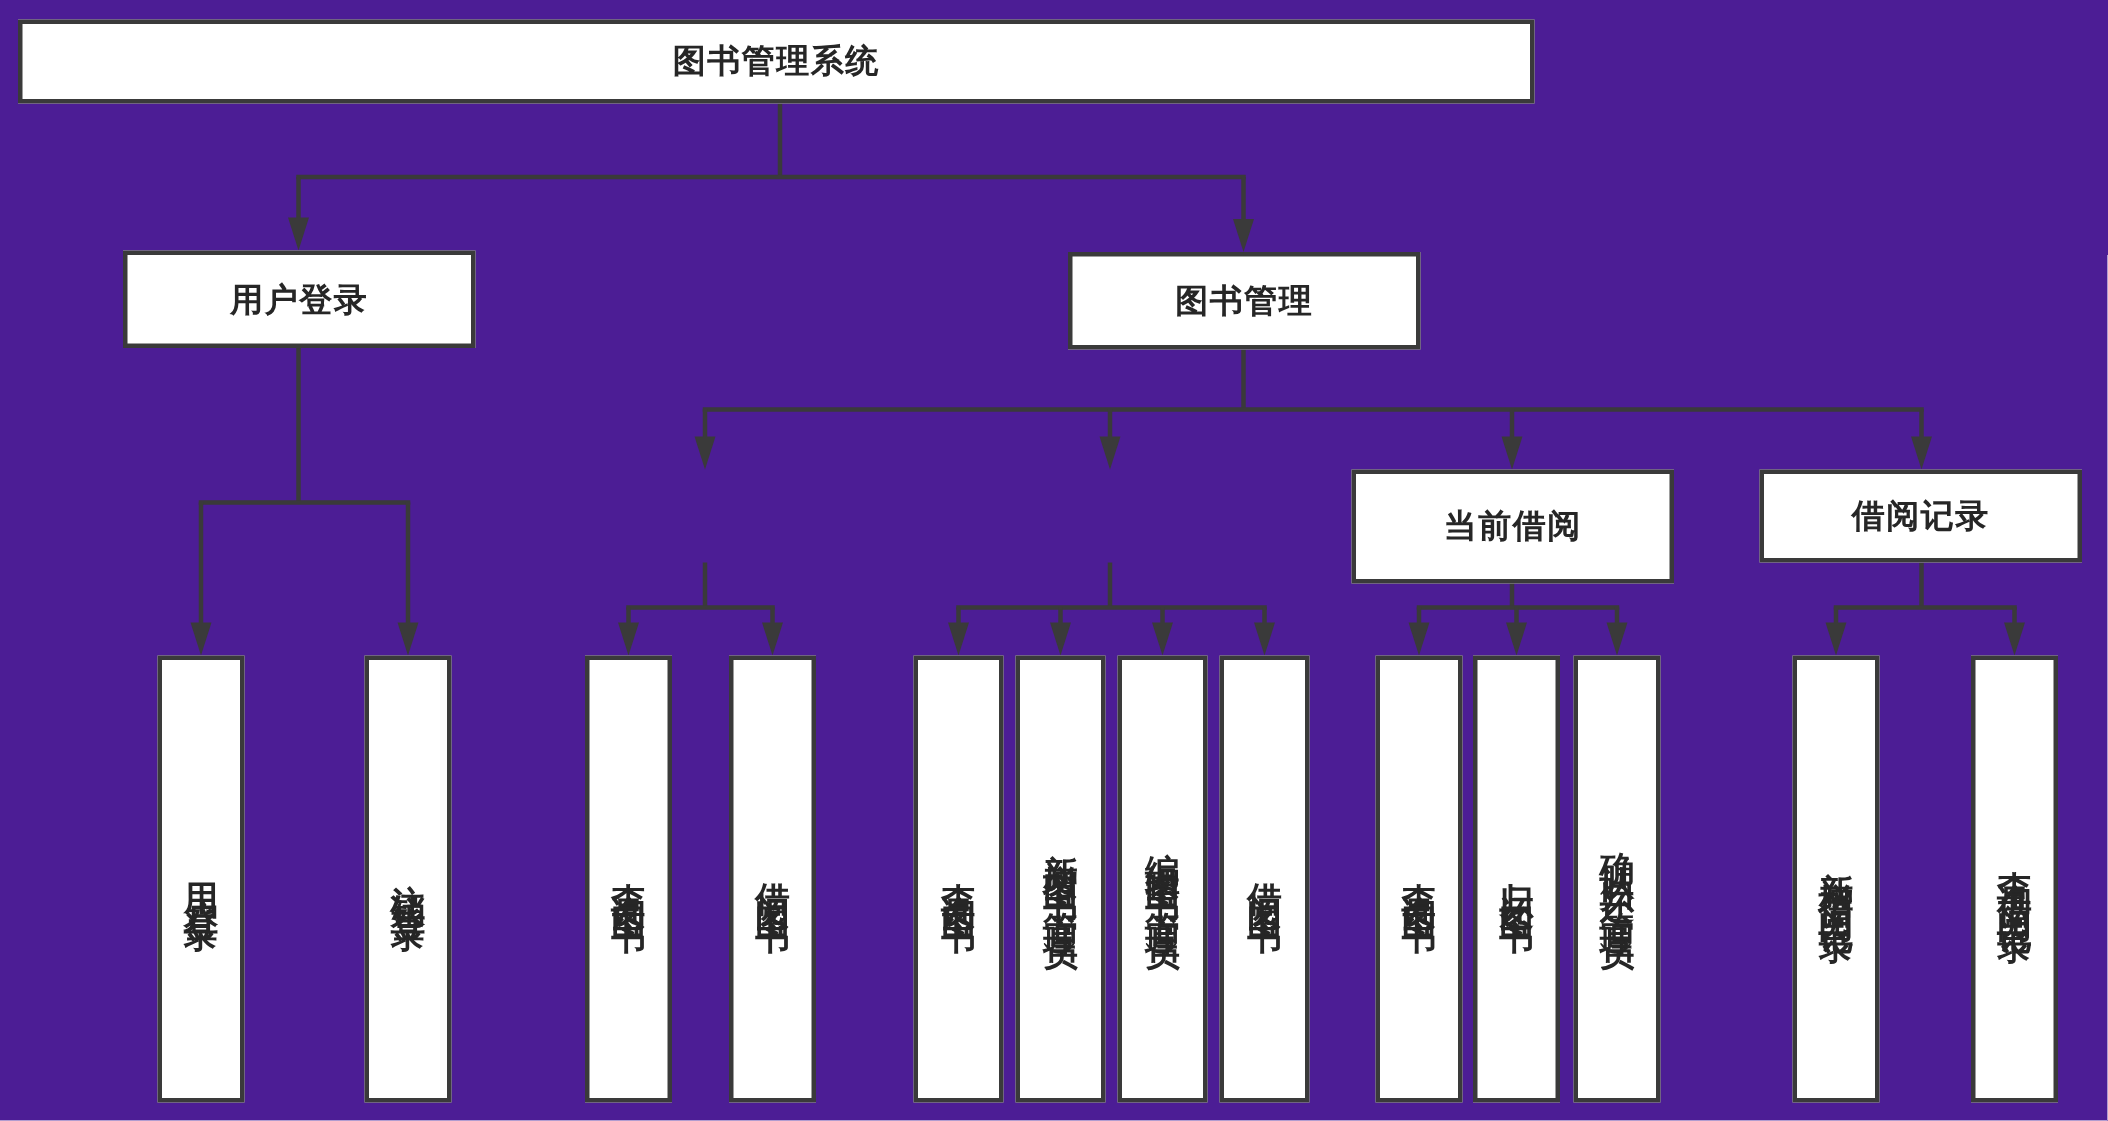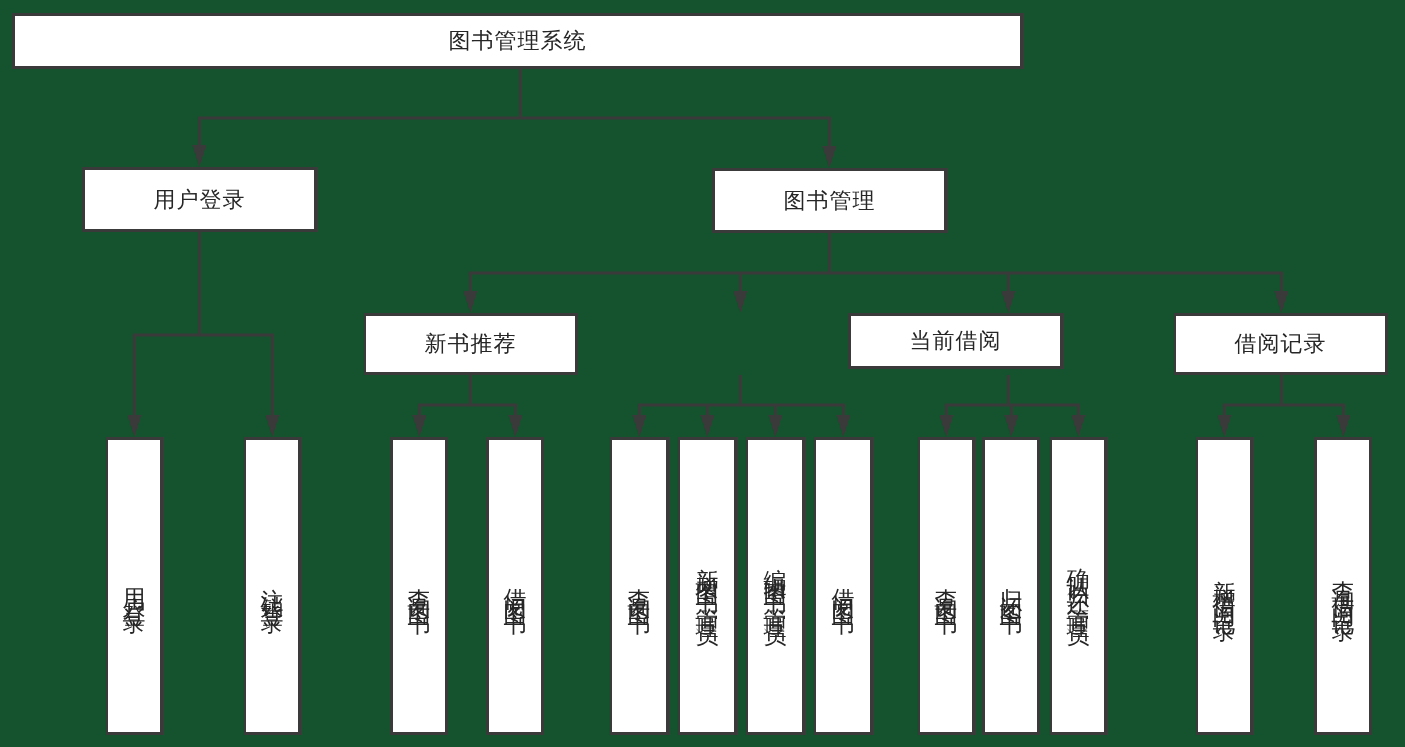--- a/index.html
+++ b/index.html
@@ -1,18 +1,18 @@
 <!DOCTYPE html>
 <html><head>
 <meta charset="utf-8">
 <style>
   html,body{margin:0;padding:0;background:#ffffff;}
   .canvas{
-    position:relative;width:1405px;height:747px;background:#14532d;
-    font-family:"Liberation Sans","DejaVu Sans",sans-serif;overflow:hidden;
+    position:relative;width:1405px;height:747px;background:#4c1d95;
+    font-family:"Liberation Sans","DejaVu Sans",sans-serif;overflow:hidden;font-weight:bold;
   }
   .wires{position:absolute;left:0;top:0;width:1405px;height:747px;pointer-events:none;}
   .wires line{stroke:#3a3a3a;stroke-width:3;}
   .wires polygon{fill:#3a3a3a;stroke:none;}
   .node{
     position:absolute;box-sizing:border-box;border:3px solid #3a3a3a;background:#ffffff;
     display:flex;align-items:center;justify-content:center;color:#262626;
   }
   .node.h{font-size:22px;letter-spacing:1px;white-space:nowrap;}
   .vtext{
@@ -110,24 +110,21 @@
     <span>图书管理系统</span>
   </div>
 
   <div class="node h" style="left:82px;top:167px;width:235px;height:65px">
     <span>用户登录</span>
   </div>
   <div class="node h" style="left:712px;top:168px;width:235px;height:65px">
     <span>图书管理</span>
   </div>
 
-  <div class="node h" style="left:363px;top:313px;width:215px;height:62px">
-    <span>新书推荐</span>
-  </div>
-  <div class="node h" style="left:848px;top:313px;width:215px;height:56px">
+  <div class="node h" style="left:901px;top:313px;width:215px;height:76px">
     <span>当前借阅</span>
   </div>
   <div class="node h" style="left:1173px;top:313px;width:215px;height:62px">
     <span>借阅记录</span>
   </div>
 
   <div class="node" style="left:105px;top:437px;width:58px;height:298px">
     <span class="vtext">用户登录</span>
   </div>
   <div class="node" style="left:243px;top:437px;width:58px;height:298px">

